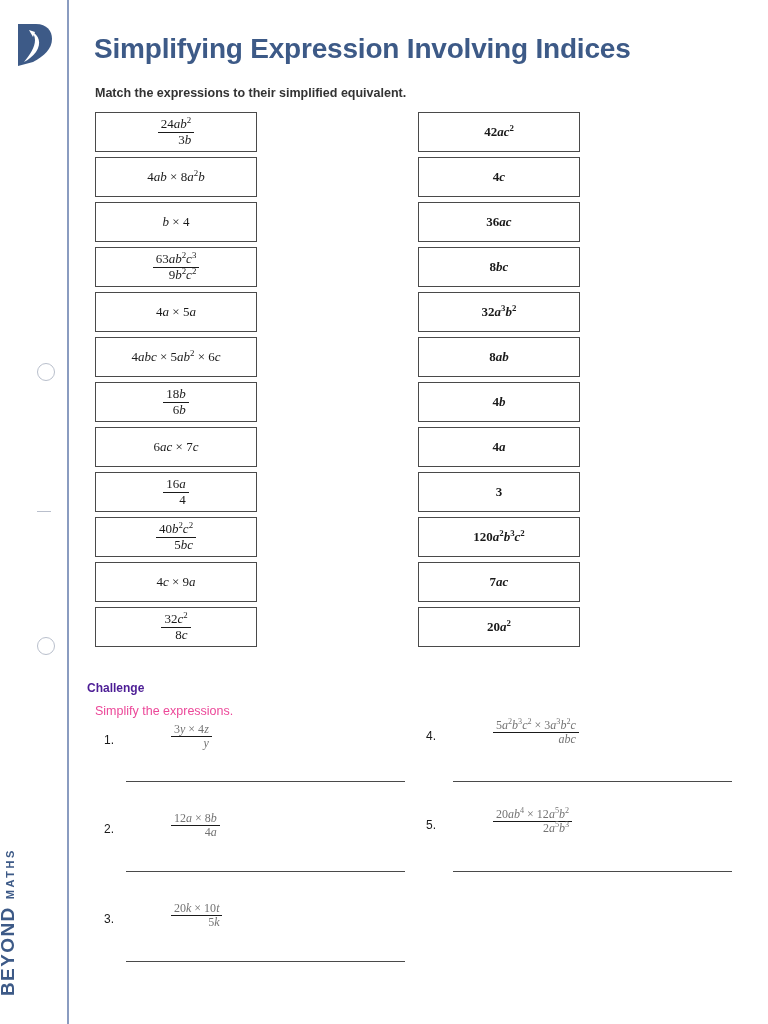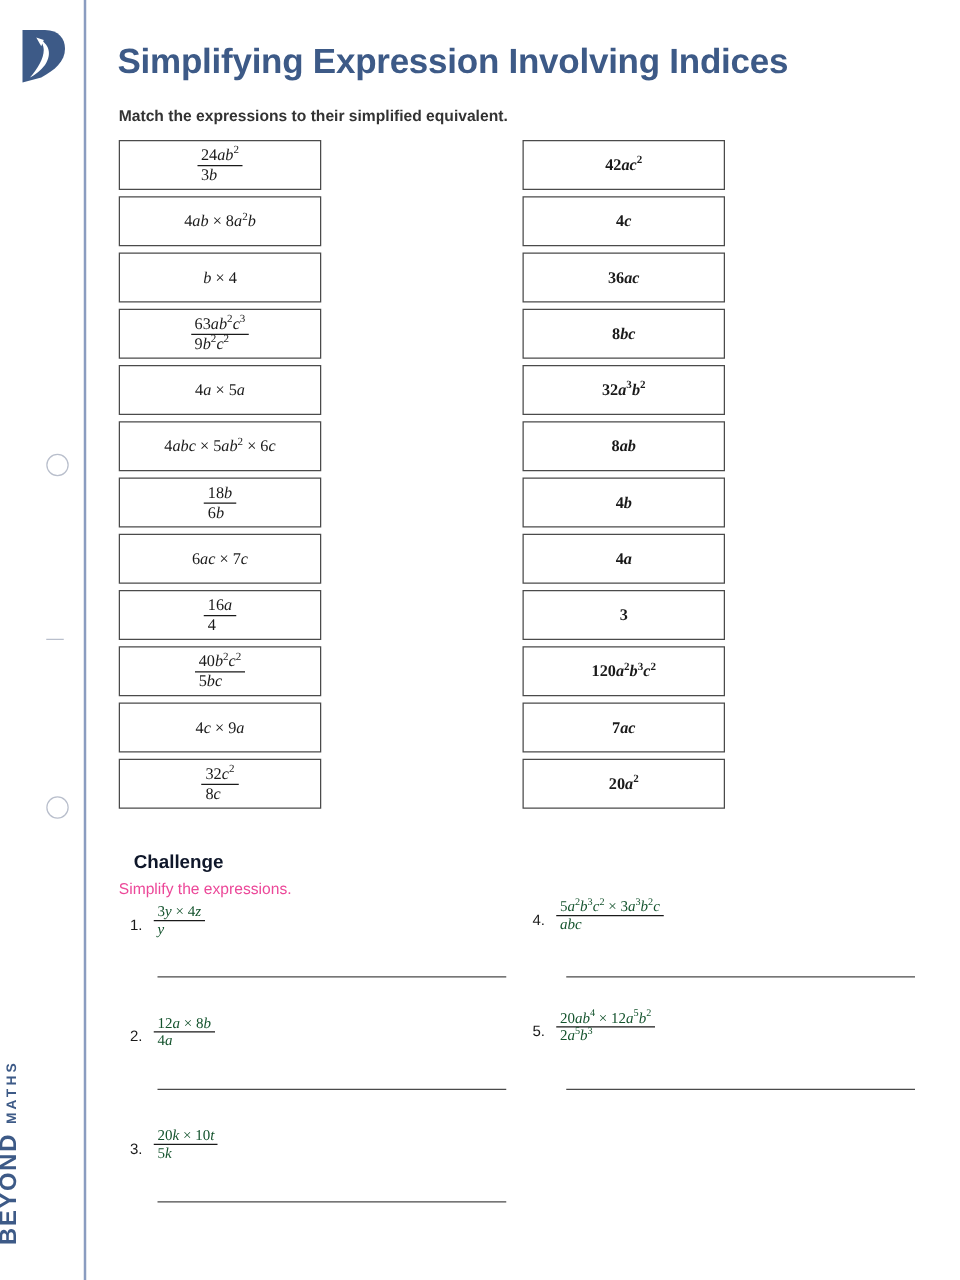--- a/index.html
+++ b/index.html
@@ -121,33 +121,33 @@
   .ans .mbox-text { font-weight: bold; }
 
   
   .v { font-style: italic; }
   sup { font-size: 0.68em; vertical-align: super; line-height: 0; }
 
   
   .frac {
     display: inline-block;
     vertical-align: middle;
-    text-align: left;
+    text-align: right;
     line-height: 1.12;
   }
   .frac .num { display: block; padding: 0 3px; border-bottom: 1px solid #1a1a1a; }
   .frac .den { display: block; padding: 0 3px; }
 
   
   .challenge-title {
     position: absolute;
-    left: 39px; top: 681px;
-    font-size: 15px;
-    font-weight: bold;
-    color: #0f172a;
+    left: 19px; top: 681px;
+    font-size: 12px;
+    font-weight: bold;
+    color: #4c1d95;
   }
   .challenge-sub {
     position: absolute;
     left: 27px; top: 704px;
     font-size: 12.5px;
     color: #ec4899;
   }
 
   .q {
     position: absolute;
@@ -157,21 +157,22 @@
   }
   .q-num {
     font-family: "Liberation Sans", sans-serif;
     font-size: 12px;
     color: #1a1a1a;
     padding-top: 10px;
   }
   .q-expr {
     font-family: "Liberation Serif", serif;
     font-size: 12px;
-    color: #14532d;
+    color: #737373;
+    margin-left: 48px;
   }
   .ansline {
     position: absolute;
     height: 1.3px;
     background: #4a4a4a;
   }
 
   .q1 { left: 36px; top: 723px; }
   .q2 { left: 36px; top: 812px; }
   .q3 { left: 36px; top: 902px; }

